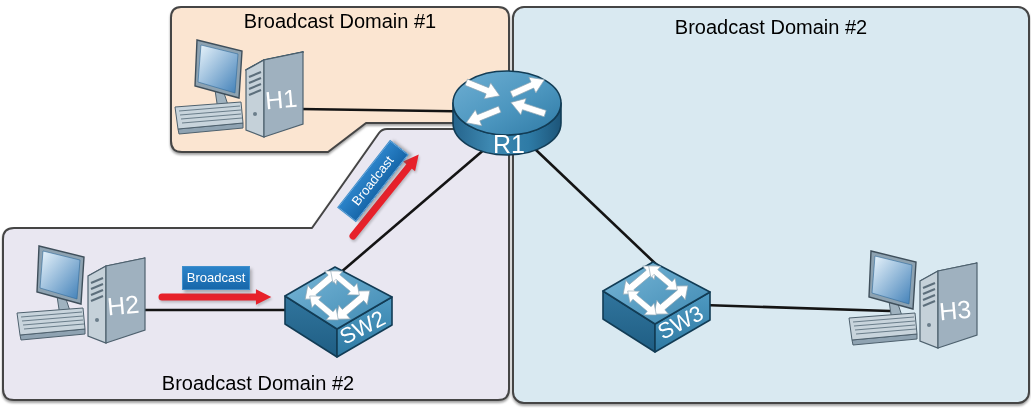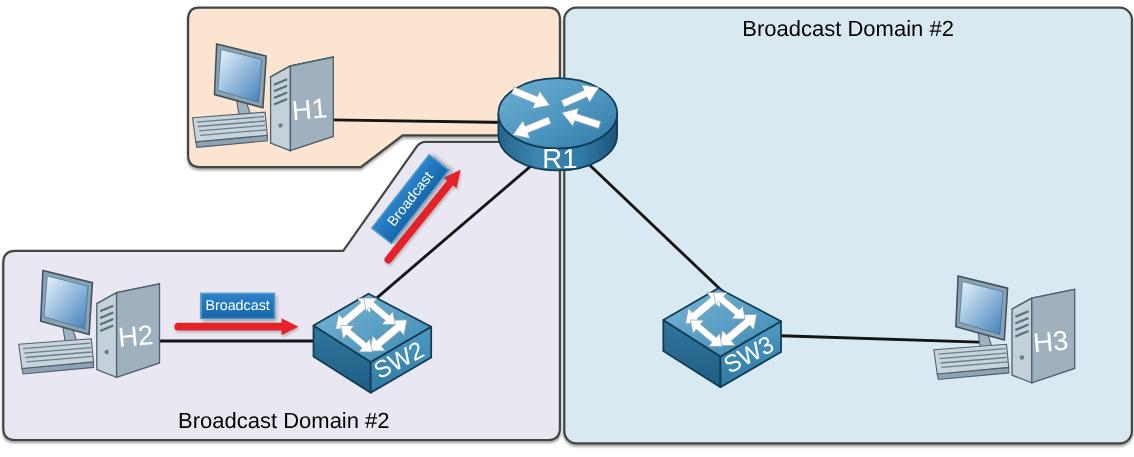--- a/index.html
+++ b/index.html
@@ -65,20 +65,21 @@
       <linearGradient id="swright" x1="0" y1="0" x2="0" y2="1">
         <stop offset="0" stop-color="#4f9ac2"></stop>
           <stop offset="1" stop-color="#2f7aa3"></stop>
       </linearGradient>
     </defs>
     <path class="region" d="M 181,7 L 498,7 Q 509,7 509,18 L 509,112 Q 509,123 498,123 L 366,123 L 328,152 L 182,152 Q 171,152 171,141 L 171,18 Q 171,7 181,7 Z" fill="#fbe5d1"></path>
     <path class="region" d="M 14,228 L 312,228 L 379,133 Q 382,129 387,129 L 498,129 Q 509,129 509,140 L 509,389 Q 509,400 498,400 L 14,400 Q 3,400 3,389 L 3,239 Q 3,228 14,228 Z" fill="#e9e7f1"></path>
     <rect class="region" x="513" y="7" width="516" height="396" rx="11" fill="#d9e9f1"></rect>
   </svg>
 
+  <div class="domain-title" style="left:230px;top:8px;width:220px;">Broadcast Domain #1</div>
   <div class="domain-title" style="left:148px;top:370px;width:220px;">Broadcast Domain #2</div>
   <div class="domain-title" style="left:661px;top:14px;width:220px;">Broadcast Domain #2</div>
 
   <svg class="abs links-layer" width="1031" height="415">
     <line class="ln" x1="300" y1="109" x2="505" y2="112"></line>
     <line class="ln" x1="140" y1="310" x2="330" y2="310"></line>
     <line class="ln" x1="340" y1="273" x2="500" y2="136"></line>
     <line class="ln" x1="515" y1="130" x2="660" y2="268"></line>
     <line class="ln" x1="703" y1="305" x2="890" y2="311"></line>
     <line class="redline" x1="162" y1="297" x2="259" y2="297" marker-end="url(#rhead)"></line>

